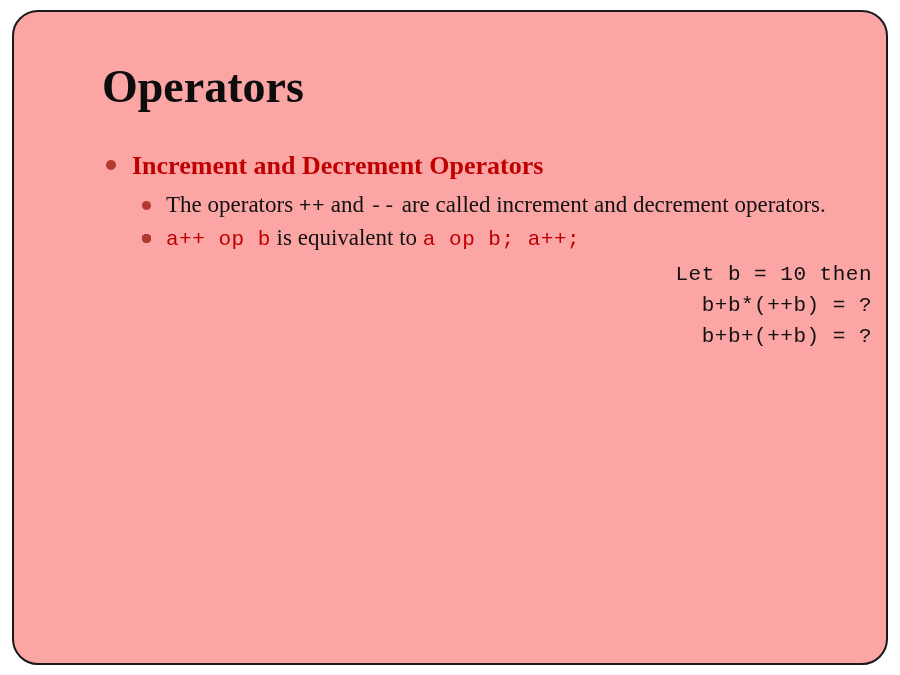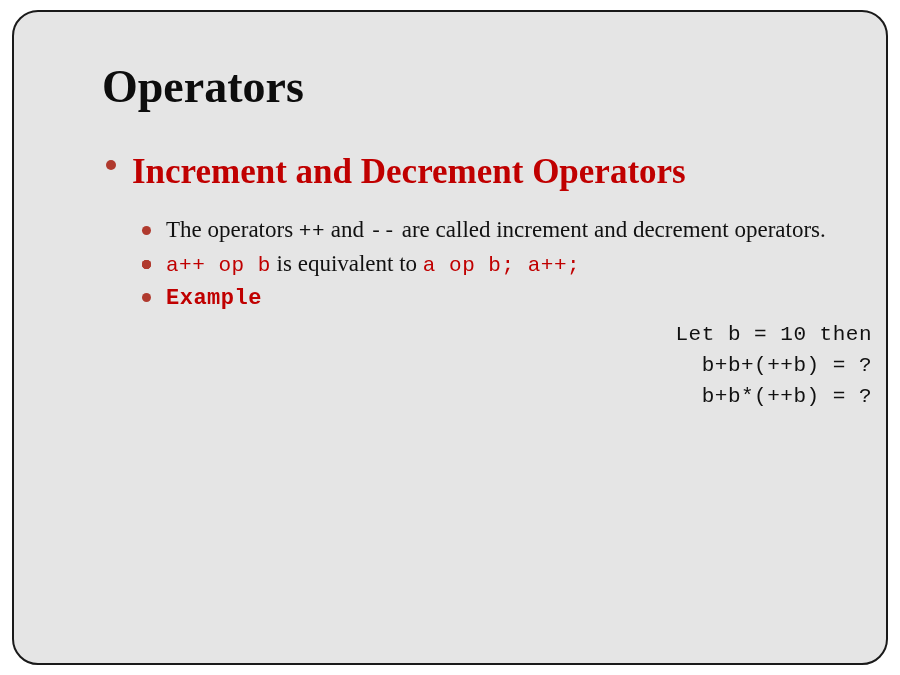--- a/index.html
+++ b/index.html
@@ -12,21 +12,21 @@
     height: 675px;
     overflow: hidden;
     font-family: "Liberation Serif", serif;
   }
   .slide {
     position: absolute;
     left: 12px;
     top: 10px;
     width: 876px;
     height: 655px;
-    background: #e5e5e5;
+    background: #fca5a5;
     border: 2px solid #1a1a1a;
     border-radius: 26px;
     box-sizing: border-box;
     overflow: hidden;
   }
   .slide-title {
     position: absolute;
     left: 88px;
     top: 48px;
     font-family: "Liberation Serif", serif;
@@ -39,24 +39,24 @@
     position: absolute;
     left: 88px;
     top: 138px;
     width: 770px;
   }
   .l1 {
     position: relative;
     padding-left: 30px;
     font-family: "Liberation Serif", serif;
     font-weight: bold;
-    font-size: 35px;
+    font-size: 26px;
     color: #c00000;
     line-height: 1.25;
-    margin-bottom: 20px;
+    margin-bottom: 6px;
   }
   .l1 > .bullet {
     position: absolute;
     left: 4px;
     top: 10px;
     width: 10px;
     height: 10px;
     border-radius: 50%;
     background: #b03a2e;
   }
@@ -133,25 +133,21 @@
     <div class="l2">
       <span class="bullet"></span>
     </div>
 
 
     <div class="l2">
       <span class="bullet"></span>
       <span><span class="mono red">a++ op b</span><span> is equivalent to </span><span class="mono red">a op b; a++;</span></span>
     </div>
 
-    <div class="l2">
-      <span class="bullet"></span>
-      <span class="ex-label">Example</span>
-    </div>
 
     <div class="code-block">
       <div class="code-line">Let b = 10 then</div>
+      <div class="code-line">b+b*(++b) = ?</div>
       <div class="code-line">b+b+(++b) = ?</div>
-      <div class="code-line">b+b*(++b) = ?</div>
     </div>
 
   </div>
 </div>
 
 </body></html>

